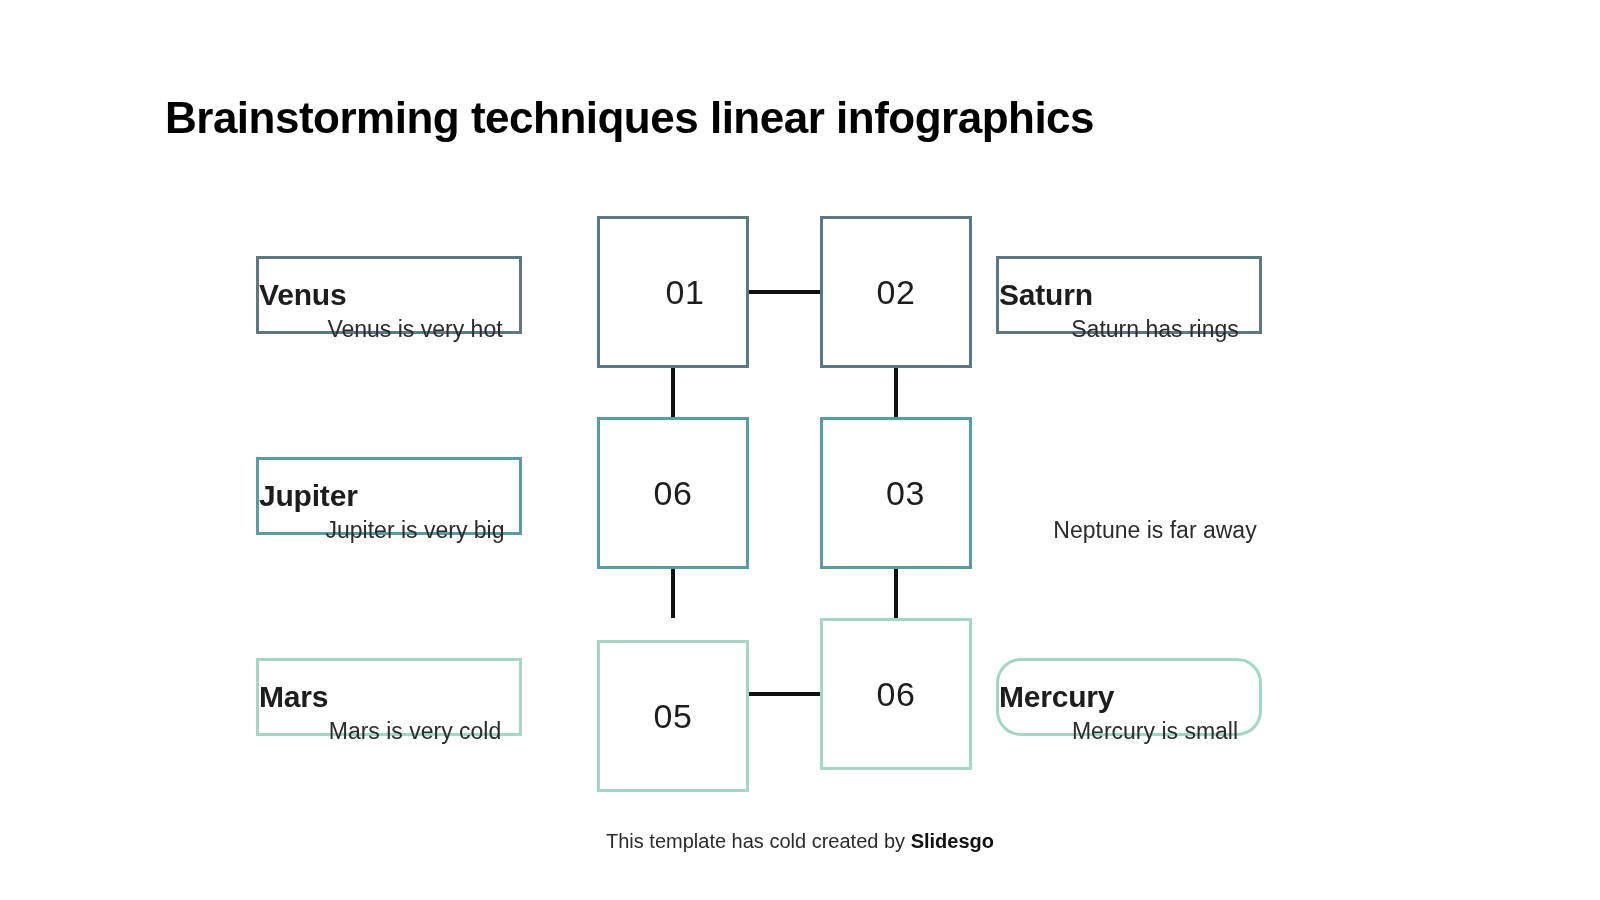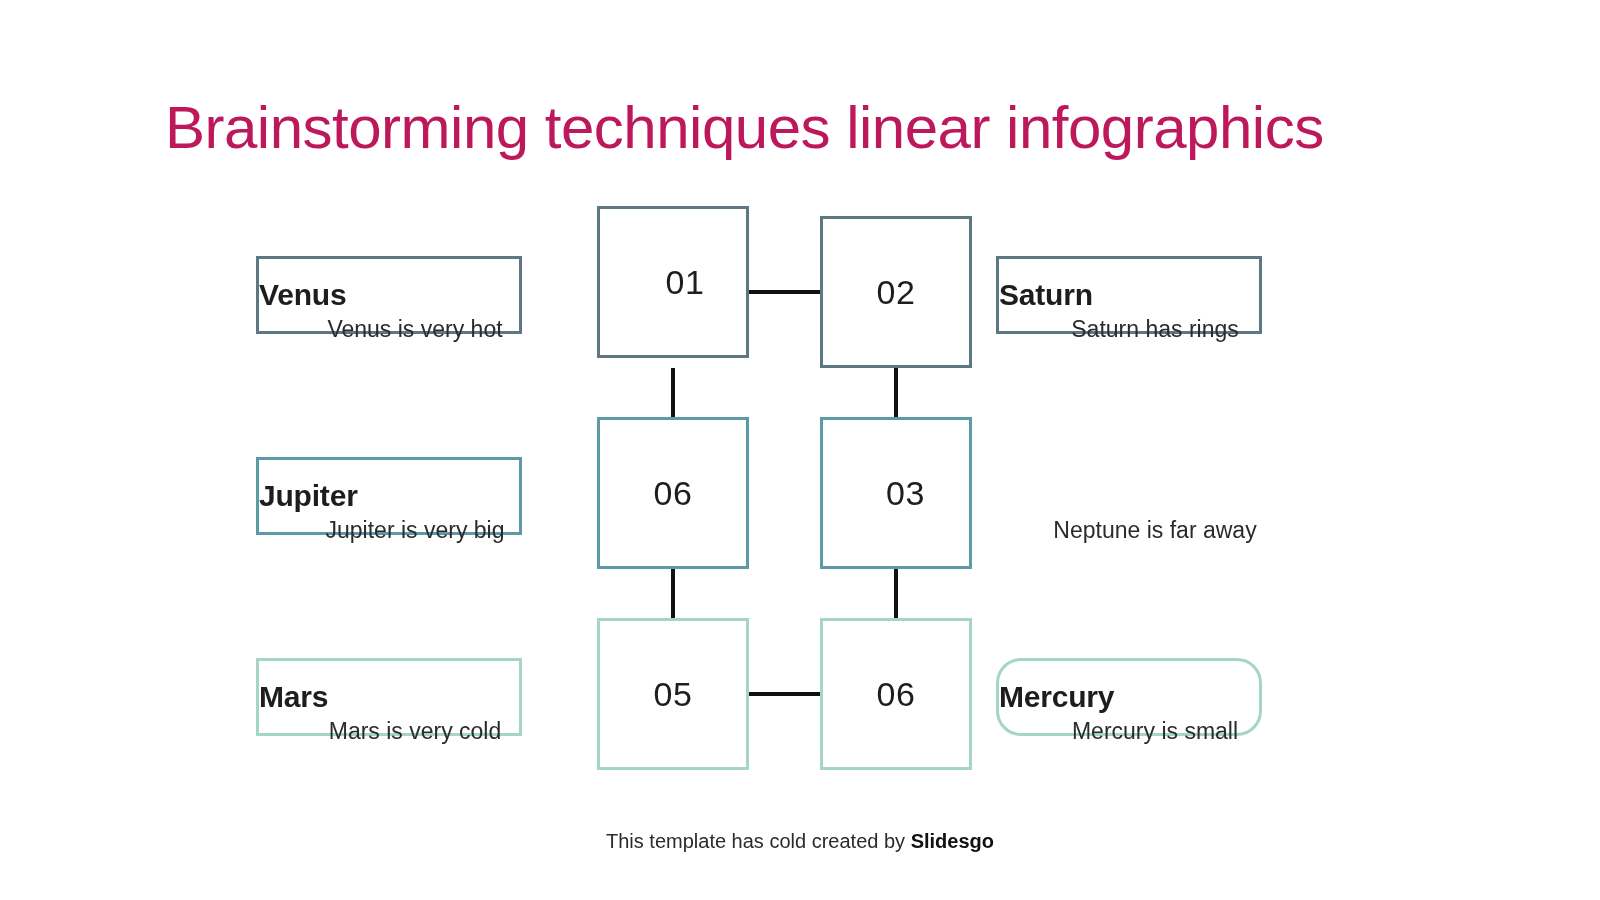--- a/index.html
+++ b/index.html
@@ -19,24 +19,24 @@
     height: 900px;
     background: #ffffff;
   }
 
   
   .title {
     position: absolute;
     left: 165px;
     top: 93px;
     width: 1280px;
-    font-size: 60px;
-    font-weight: 400;
+    font-size: 44px;
+    font-weight: 700;
     letter-spacing: -0.5px;
-    color: #be185d;
+    color: #000000;
     line-height: 1.15;
     white-space: nowrap;
   }
 
   
   .grid {
     position: absolute;
     left: 0;
     top: 0;
     width: 1600px;
@@ -120,21 +120,21 @@
 
   <div class="title">Brainstorming techniques linear infographics</div>
 
   <div class="grid">
 
     <div class="card" style="left:256px; top:220px; border-color:#5d7883;">
       <span class="card-label">Venus</span>
     </div>
     <div class="card-desc" style="left:256px; top:316px;">Venus is very hot</div>
 
-    <div class="numbox" style="left:597px; top:206px; border-color:#5d7883;padding-left:24px;">
+    <div class="numbox" style="left:597px; top:216px; border-color:#5d7883;padding-left:24px;">
       <span class="numbox-label">01</span>
     </div>
 
     <div class="numbox" style="left:820px; top:216px; border-color:#5d7883;">
       <span class="numbox-label">02</span>
     </div>
 
     <div class="card" style="left:996px; top:220px; border-color:#5d7883;">
       <span class="card-label">Saturn</span>
     </div>
@@ -159,21 +159,21 @@
 
     <div class="conn-v" style="left:671px; top:368px; height:49px;"></div>
 
     <div class="conn-v" style="left:894px; top:368px; height:49px;"></div>
 
     <div class="card" style="left:256px; top:622px; border-color:#a5d5c5;">
       <span class="card-label">Mars</span>
     </div>
     <div class="card-desc" style="left:256px; top:718px;">Mars is very cold</div>
 
-    <div class="numbox" style="left:597px; top:618px; border-color:#a5d5c5;">
+    <div class="numbox" style="left:597px; top:640px; border-color:#a5d5c5;">
       <span class="numbox-label">05</span>
     </div>
 
     <div class="numbox" style="left:820px; top:618px; border-color:#a5d5c5;">
       <span class="numbox-label">06</span>
     </div>
 
     <div class="card" style="left:996px; top:622px; border-color:#a5d5c5;border-radius:25px;">
       <span class="card-label">Mercury</span>
     </div>

